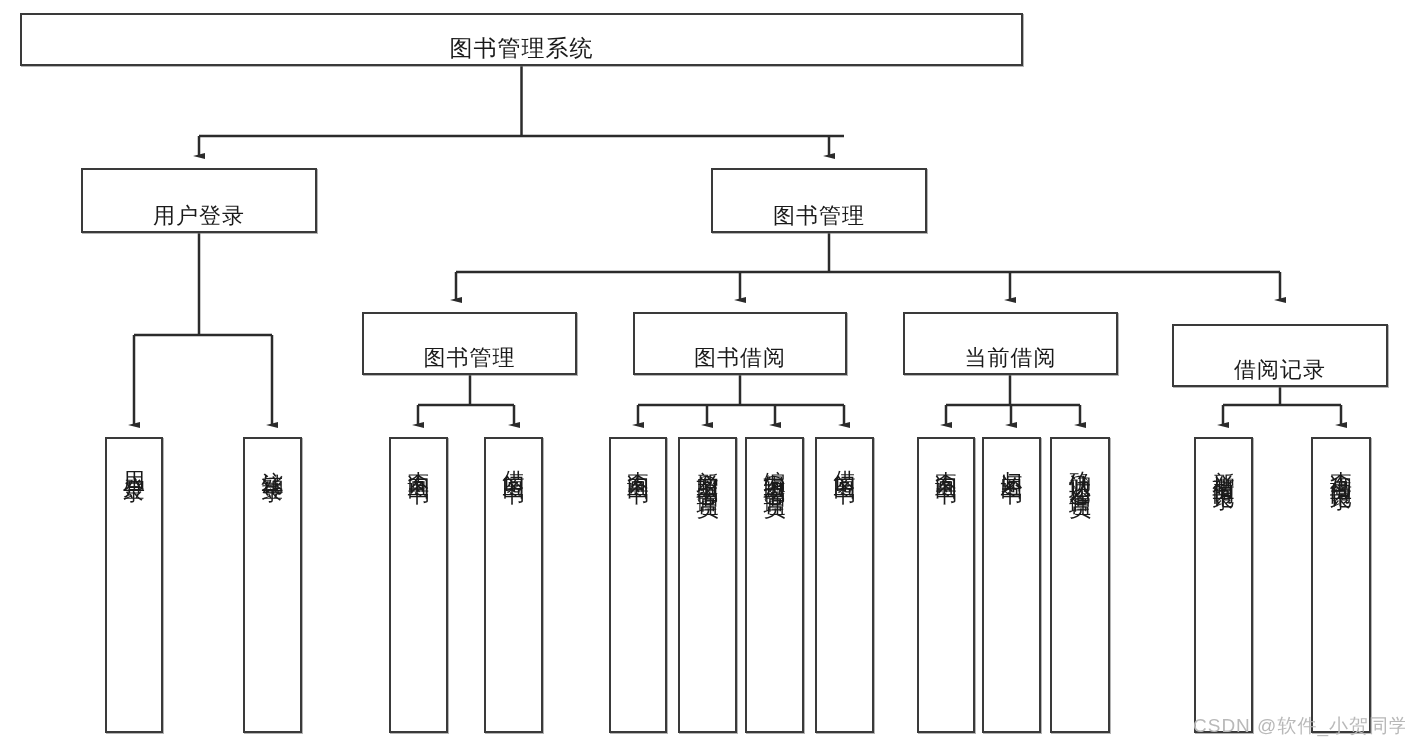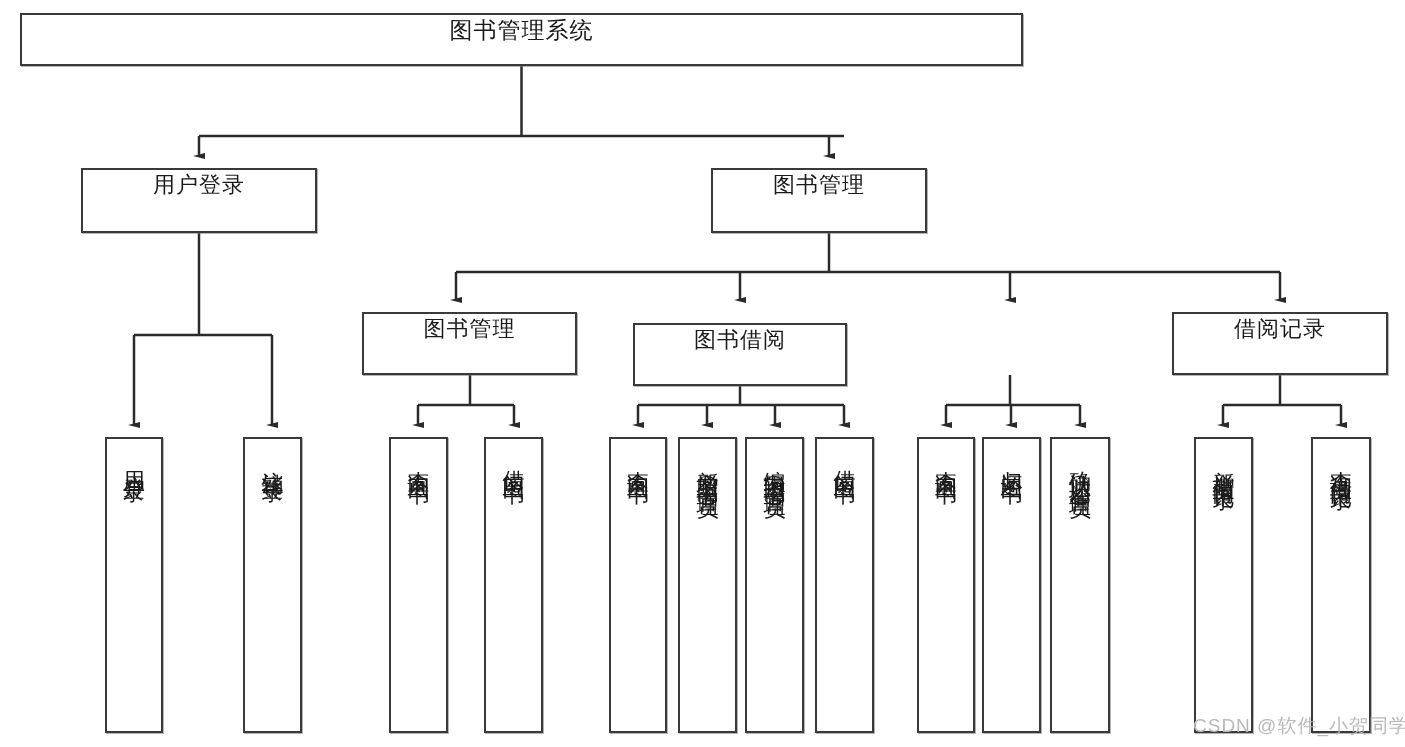--- a/index.html
+++ b/index.html
@@ -25,21 +25,21 @@
     width: 1405px;
     height: 747px;
     pointer-events: none;
   }
   .node {
     position: absolute;
     box-sizing: border-box;
     border: 2px solid #3a3a3a;
     background: #ffffff;
     display: flex;
-    align-items: flex-start;
+    align-items: flex-end;
     justify-content: center;
     color: #1a1a1a;
     box-shadow: 1px 1px 0 rgba(120,120,120,0.55);
   }
   .node.h {
     font-size: 22px;
     letter-spacing: 1px;
   }
   .node.v {
     font-size: 22px;
@@ -128,24 +128,27 @@
   <div class="node h" style="left:81px; top:168px; width:236px; height:65px;">
     <span>用户登录</span>
   </div>
   <div class="node h" style="left:711px; top:168px; width:216px; height:65px;">
     <span>图书管理</span>
   </div>
 
   <div class="node h" style="left:362px; top:312px; width:215px; height:63px;">
     <span>图书管理</span>
   </div>
-  <div class="node h" style="left:633px; top:323px; width:214px; height:63px;">
+  <div class="node h" style="left:633px; top:312px; width:214px; height:63px;">
     <span>图书借阅</span>
   </div>
-  <div class="node h" style="left:1172px; top:312px; width:216px; height:63px;">
+  <div class="node h" style="left:903px; top:312px; width:215px; height:63px;">
+    <span>当前借阅</span>
+  </div>
+  <div class="node h" style="left:1172px; top:324px; width:216px; height:63px;">
     <span>借阅记录</span>
   </div>
 
   <div class="node v" style="left:105px; top:437px; width:58px; height:296px;">
     <span class="vtext">用户登录</span>
   </div>
   <div class="node v" style="left:243px; top:437px; width:59px; height:296px;">
     <span class="vtext">注销登录</span>
   </div>
   <div class="node v" style="left:389px; top:437px; width:59px; height:296px;">

